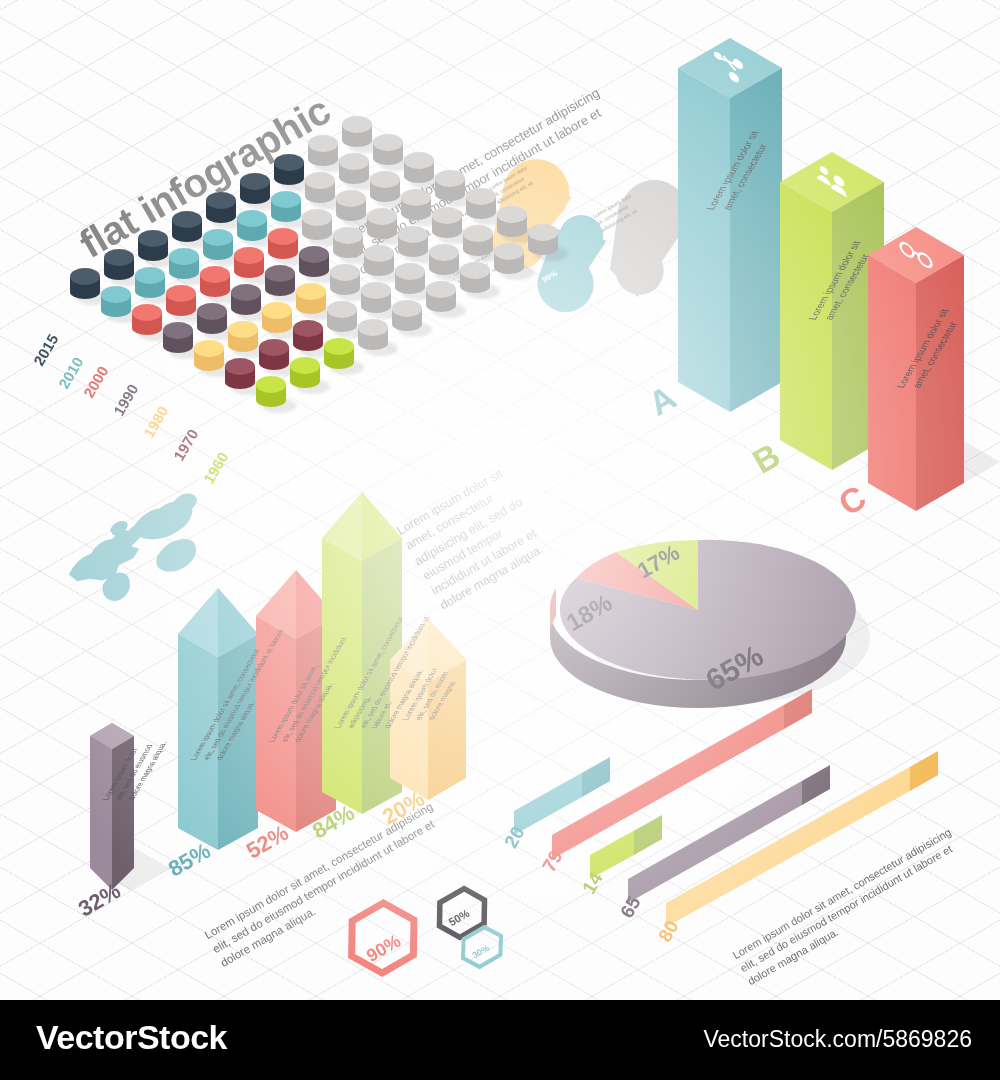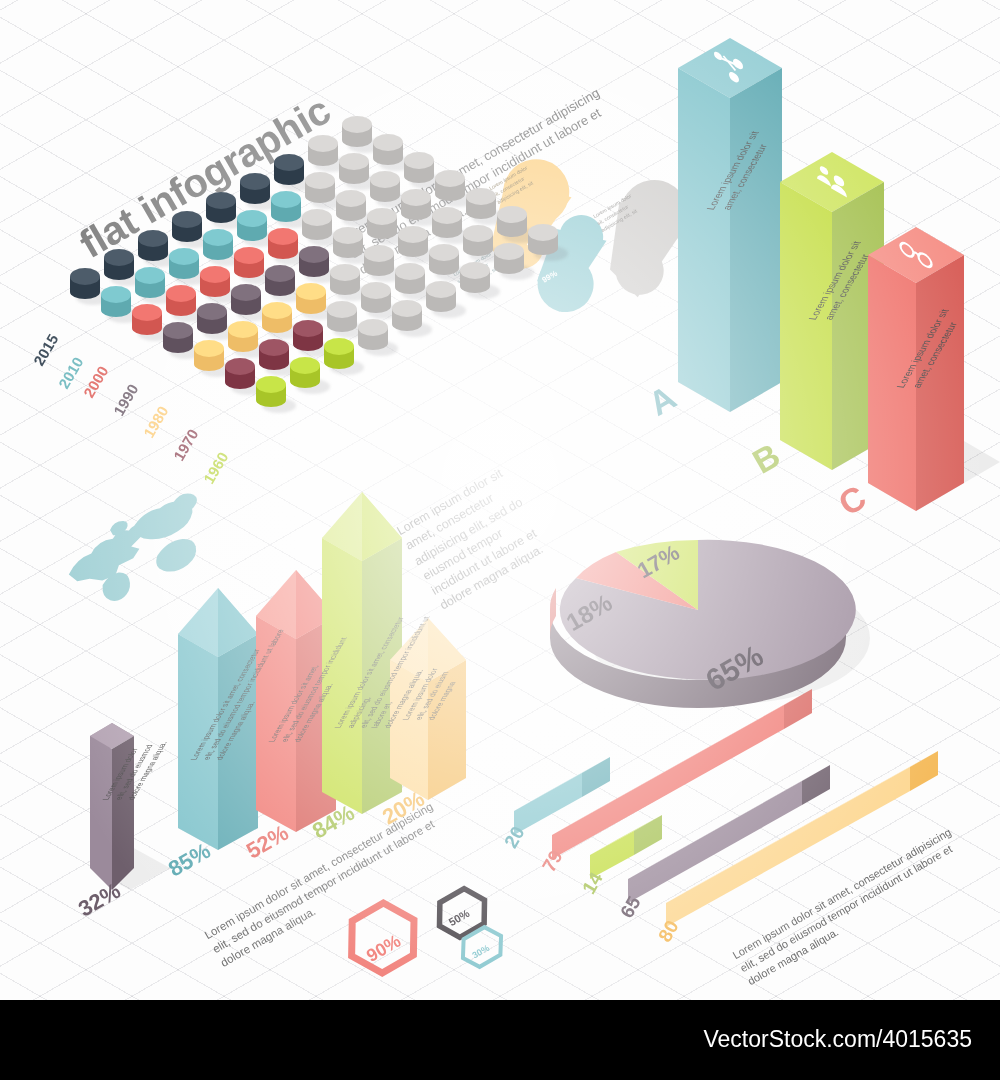--- a/index.html
+++ b/index.html
@@ -649,16 +649,17 @@
       </g>
     </svg>
     <div class="isotext" style="left:52px;top:72px;font-size:18px;font-weight:bold;color:#F0766F;transform:rotate(-30deg);">90%</div>
     <div class="isotext" style="left:136px;top:42px;font-size:11px;font-weight:bold;color:#3F3A40;transform:rotate(-30deg);">50%</div>
     <div class="isotext" style="left:160px;top:76px;font-size:9px;font-weight:bold;color:#7FC3CB;transform:rotate(-30deg);">30%</div>
   </div>
 
   <div id="vignette"></div>
 
   <div id="footer">
-    <div class="url">VectorStock.com/4015635</div>
+    <div class="brand">VectorStock</div>
+    <div class="url">VectorStock.com/5869826</div>
   </div>
 
 </div>
 
 </body></html>

